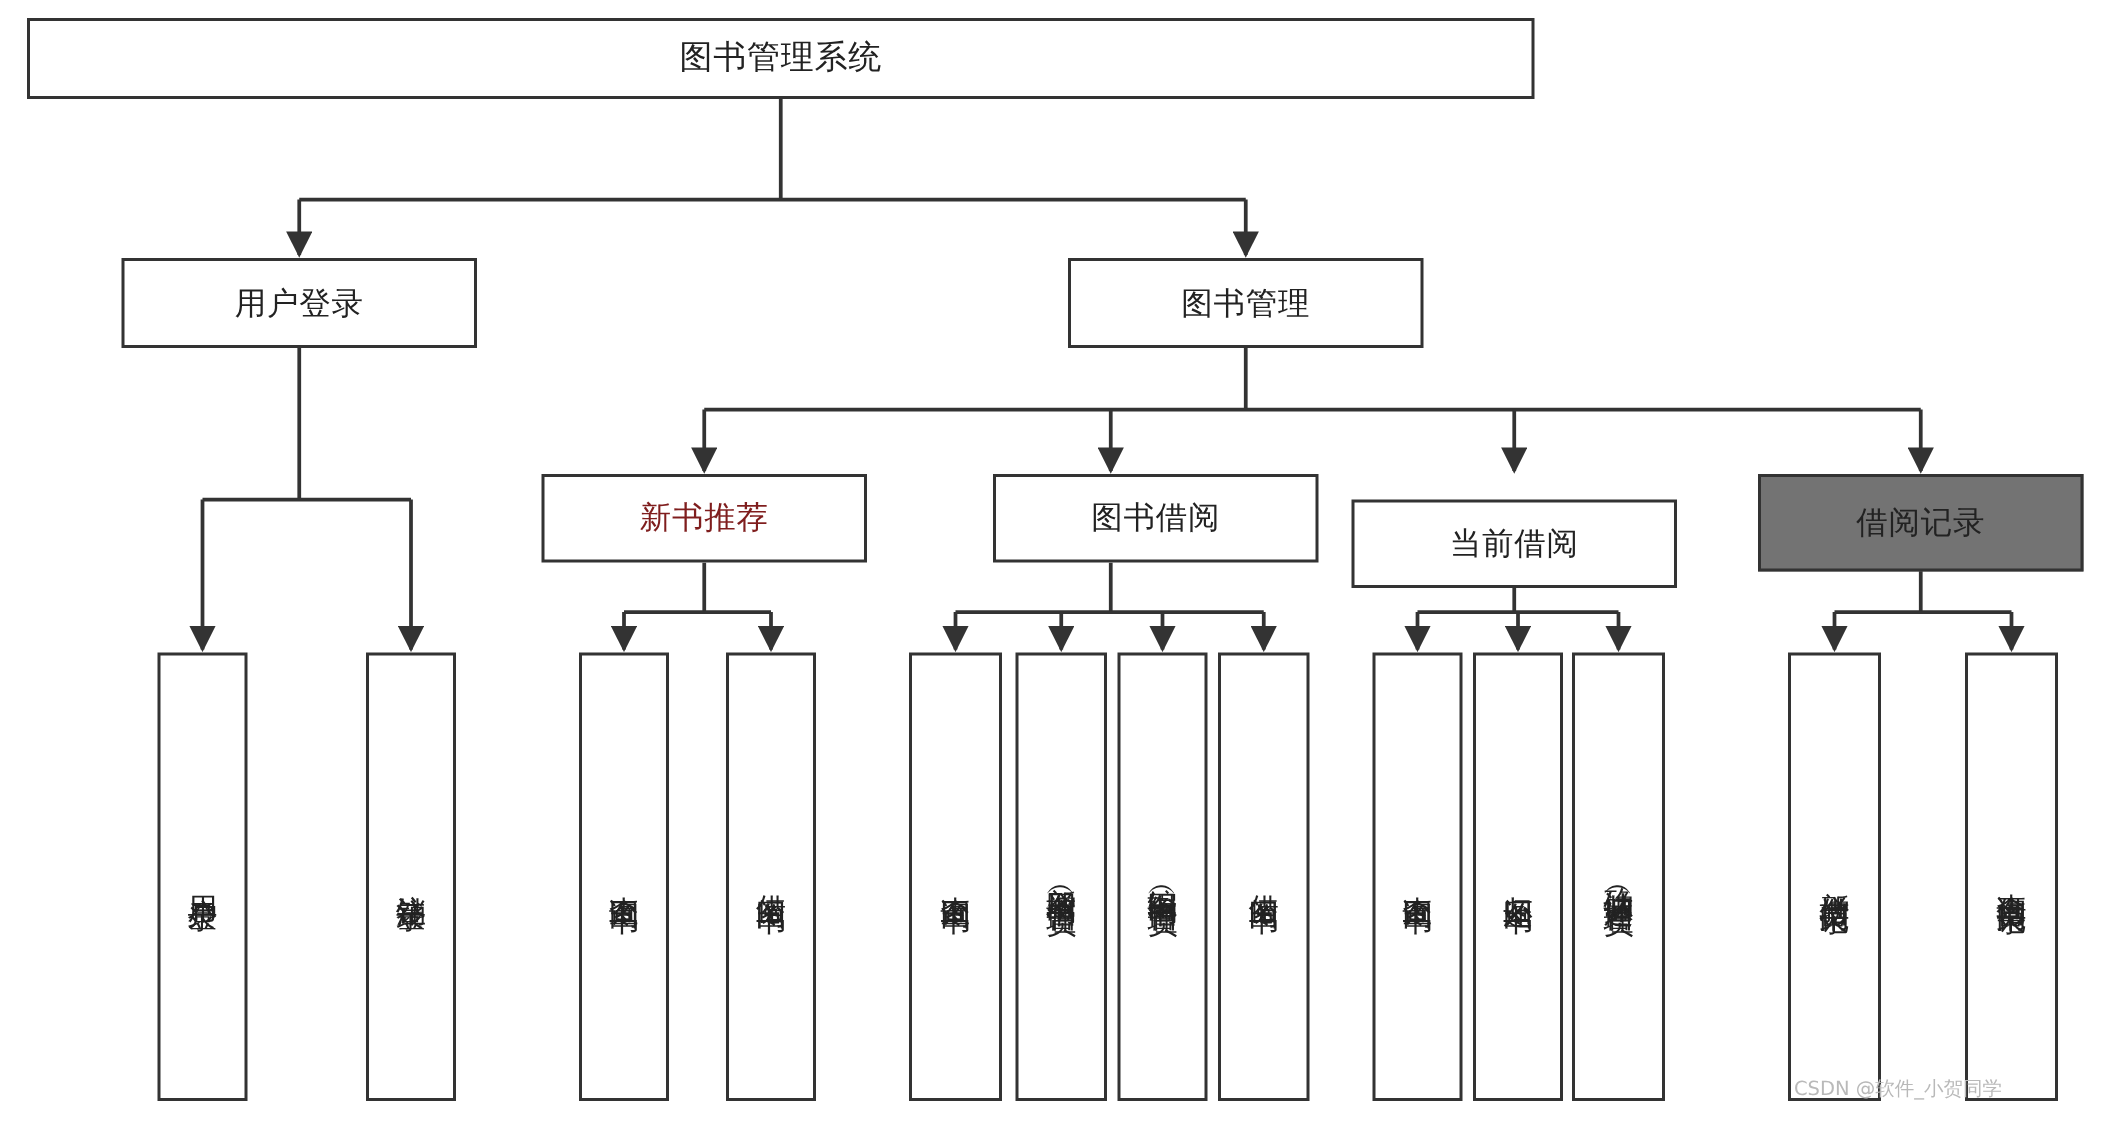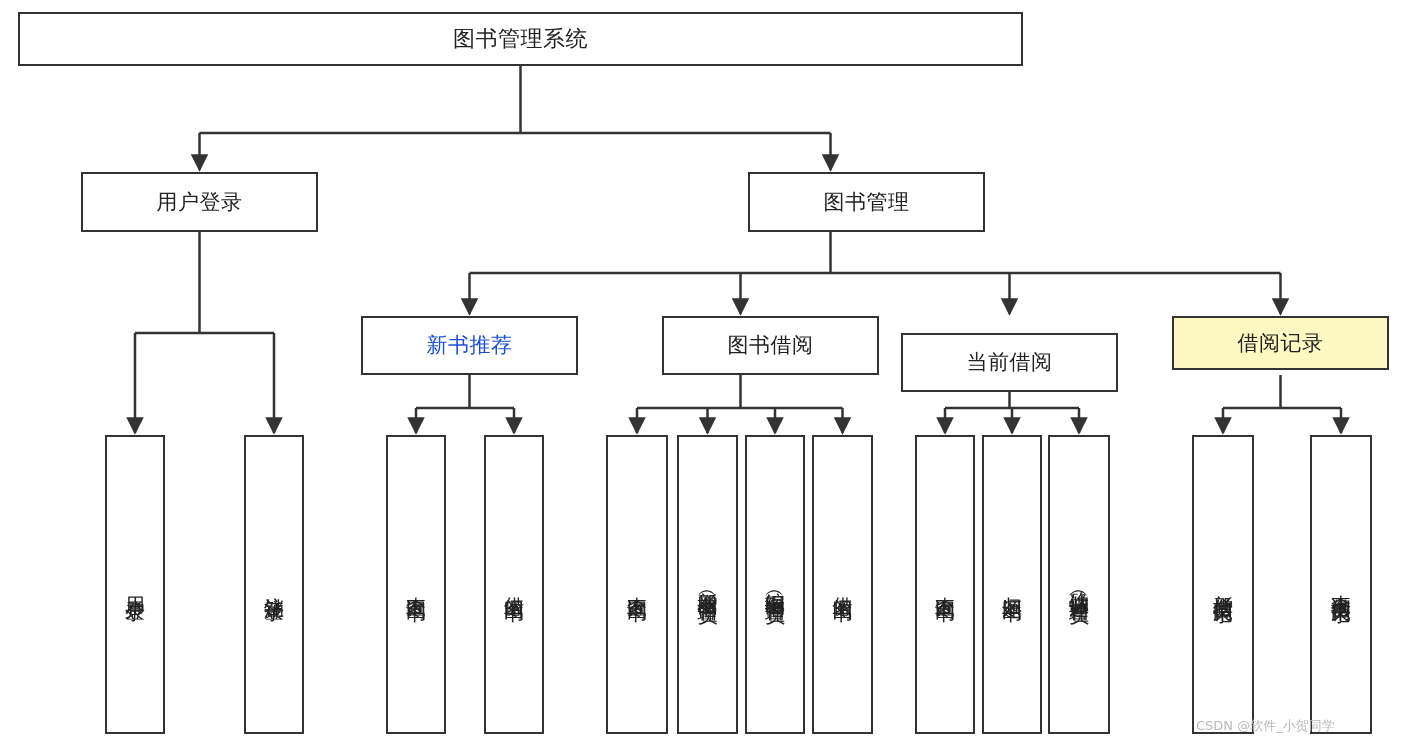--- a/index.html
+++ b/index.html
@@ -112,33 +112,33 @@
       </g>
   </svg>
 
   <div id="node-layer">
       <div class="node horizontal root" style="left: 18px; top: 12px; width: 1005px; height: 54px; border-color: rgb(51, 51, 51); background: rgb(255, 255, 255); color: rgb(34, 34, 34);">
         <span class="node-label">图书管理系统</span>
       </div>
       <div class="node horizontal" style="left: 81px; top: 172px; width: 237px; height: 60px; border-color: rgb(51, 51, 51); background: rgb(255, 255, 255); color: rgb(34, 34, 34);">
         <span class="node-label">用户登录</span>
       </div>
-      <div class="node horizontal" style="left: 748px; top: 172px; width: 237px; height: 60px; border-color: rgb(51, 51, 51); background: rgb(255, 255, 255); color: rgb(34, 34, 34);">
+      <div class="node horizontal" style="left: 712px; top: 172px; width: 237px; height: 60px; border-color: rgb(51, 51, 51); background: rgb(255, 255, 255); color: rgb(34, 34, 34);">
         <span class="node-label">图书管理</span>
       </div>
-      <div class="node horizontal" style="left: 361px; top: 316px; width: 217px; height: 59px; border-color: rgb(51, 51, 51); background: rgb(255, 255, 255); color: #1d4ed8;">
+      <div class="node horizontal" style="left: 361px; top: 316px; width: 217px; height: 59px; border-color: rgb(51, 51, 51); background: rgb(255, 255, 255); color: #7f1d1d;">
         <span class="node-label">新书推荐</span>
       </div>
       <div class="node horizontal" style="left: 632px; top: 316px; width: 217px; height: 59px; border-color: rgb(51, 51, 51); background: rgb(255, 255, 255); color: rgb(34, 34, 34); margin-left: 30px;">
         <span class="node-label">图书借阅</span>
       </div>
       <div class="node horizontal" style="left: 901px; top: 333px; width: 217px; height: 59px; border-color: rgb(51, 51, 51); background: rgb(255, 255, 255); color: rgb(34, 34, 34);">
         <span class="node-label">当前借阅</span>
       </div>
-      <div class="node horizontal" style="left: 1172px; top: 316px; width: 217px; height: 54px; border-color: rgb(51, 51, 51); background: #fef9c3; color: rgb(34, 34, 34);">
+      <div class="node horizontal" style="left: 1172px; top: 316px; width: 217px; height: 65px; border-color: rgb(51, 51, 51); background: #737373; color: rgb(34, 34, 34);">
         <span class="node-label">借阅记录</span>
       </div>
       <div class="node vertical" style="left: 105px; top: 435px; width: 60px; height: 299px; border-color: rgb(51, 51, 51); background: rgb(255, 255, 255); color: rgb(34, 34, 34);">
         <span class="node-label">用户登录</span>
       </div>
       <div class="node vertical" style="left: 244px; top: 435px; width: 60px; height: 299px; border-color: rgb(51, 51, 51); background: rgb(255, 255, 255); color: rgb(34, 34, 34);">
         <span class="node-label">注销登录</span>
       </div>
       <div class="node vertical" style="left: 386px; top: 435px; width: 60px; height: 299px; border-color: rgb(51, 51, 51); background: rgb(255, 255, 255); color: rgb(34, 34, 34);">
         <span class="node-label">查询图书</span>

